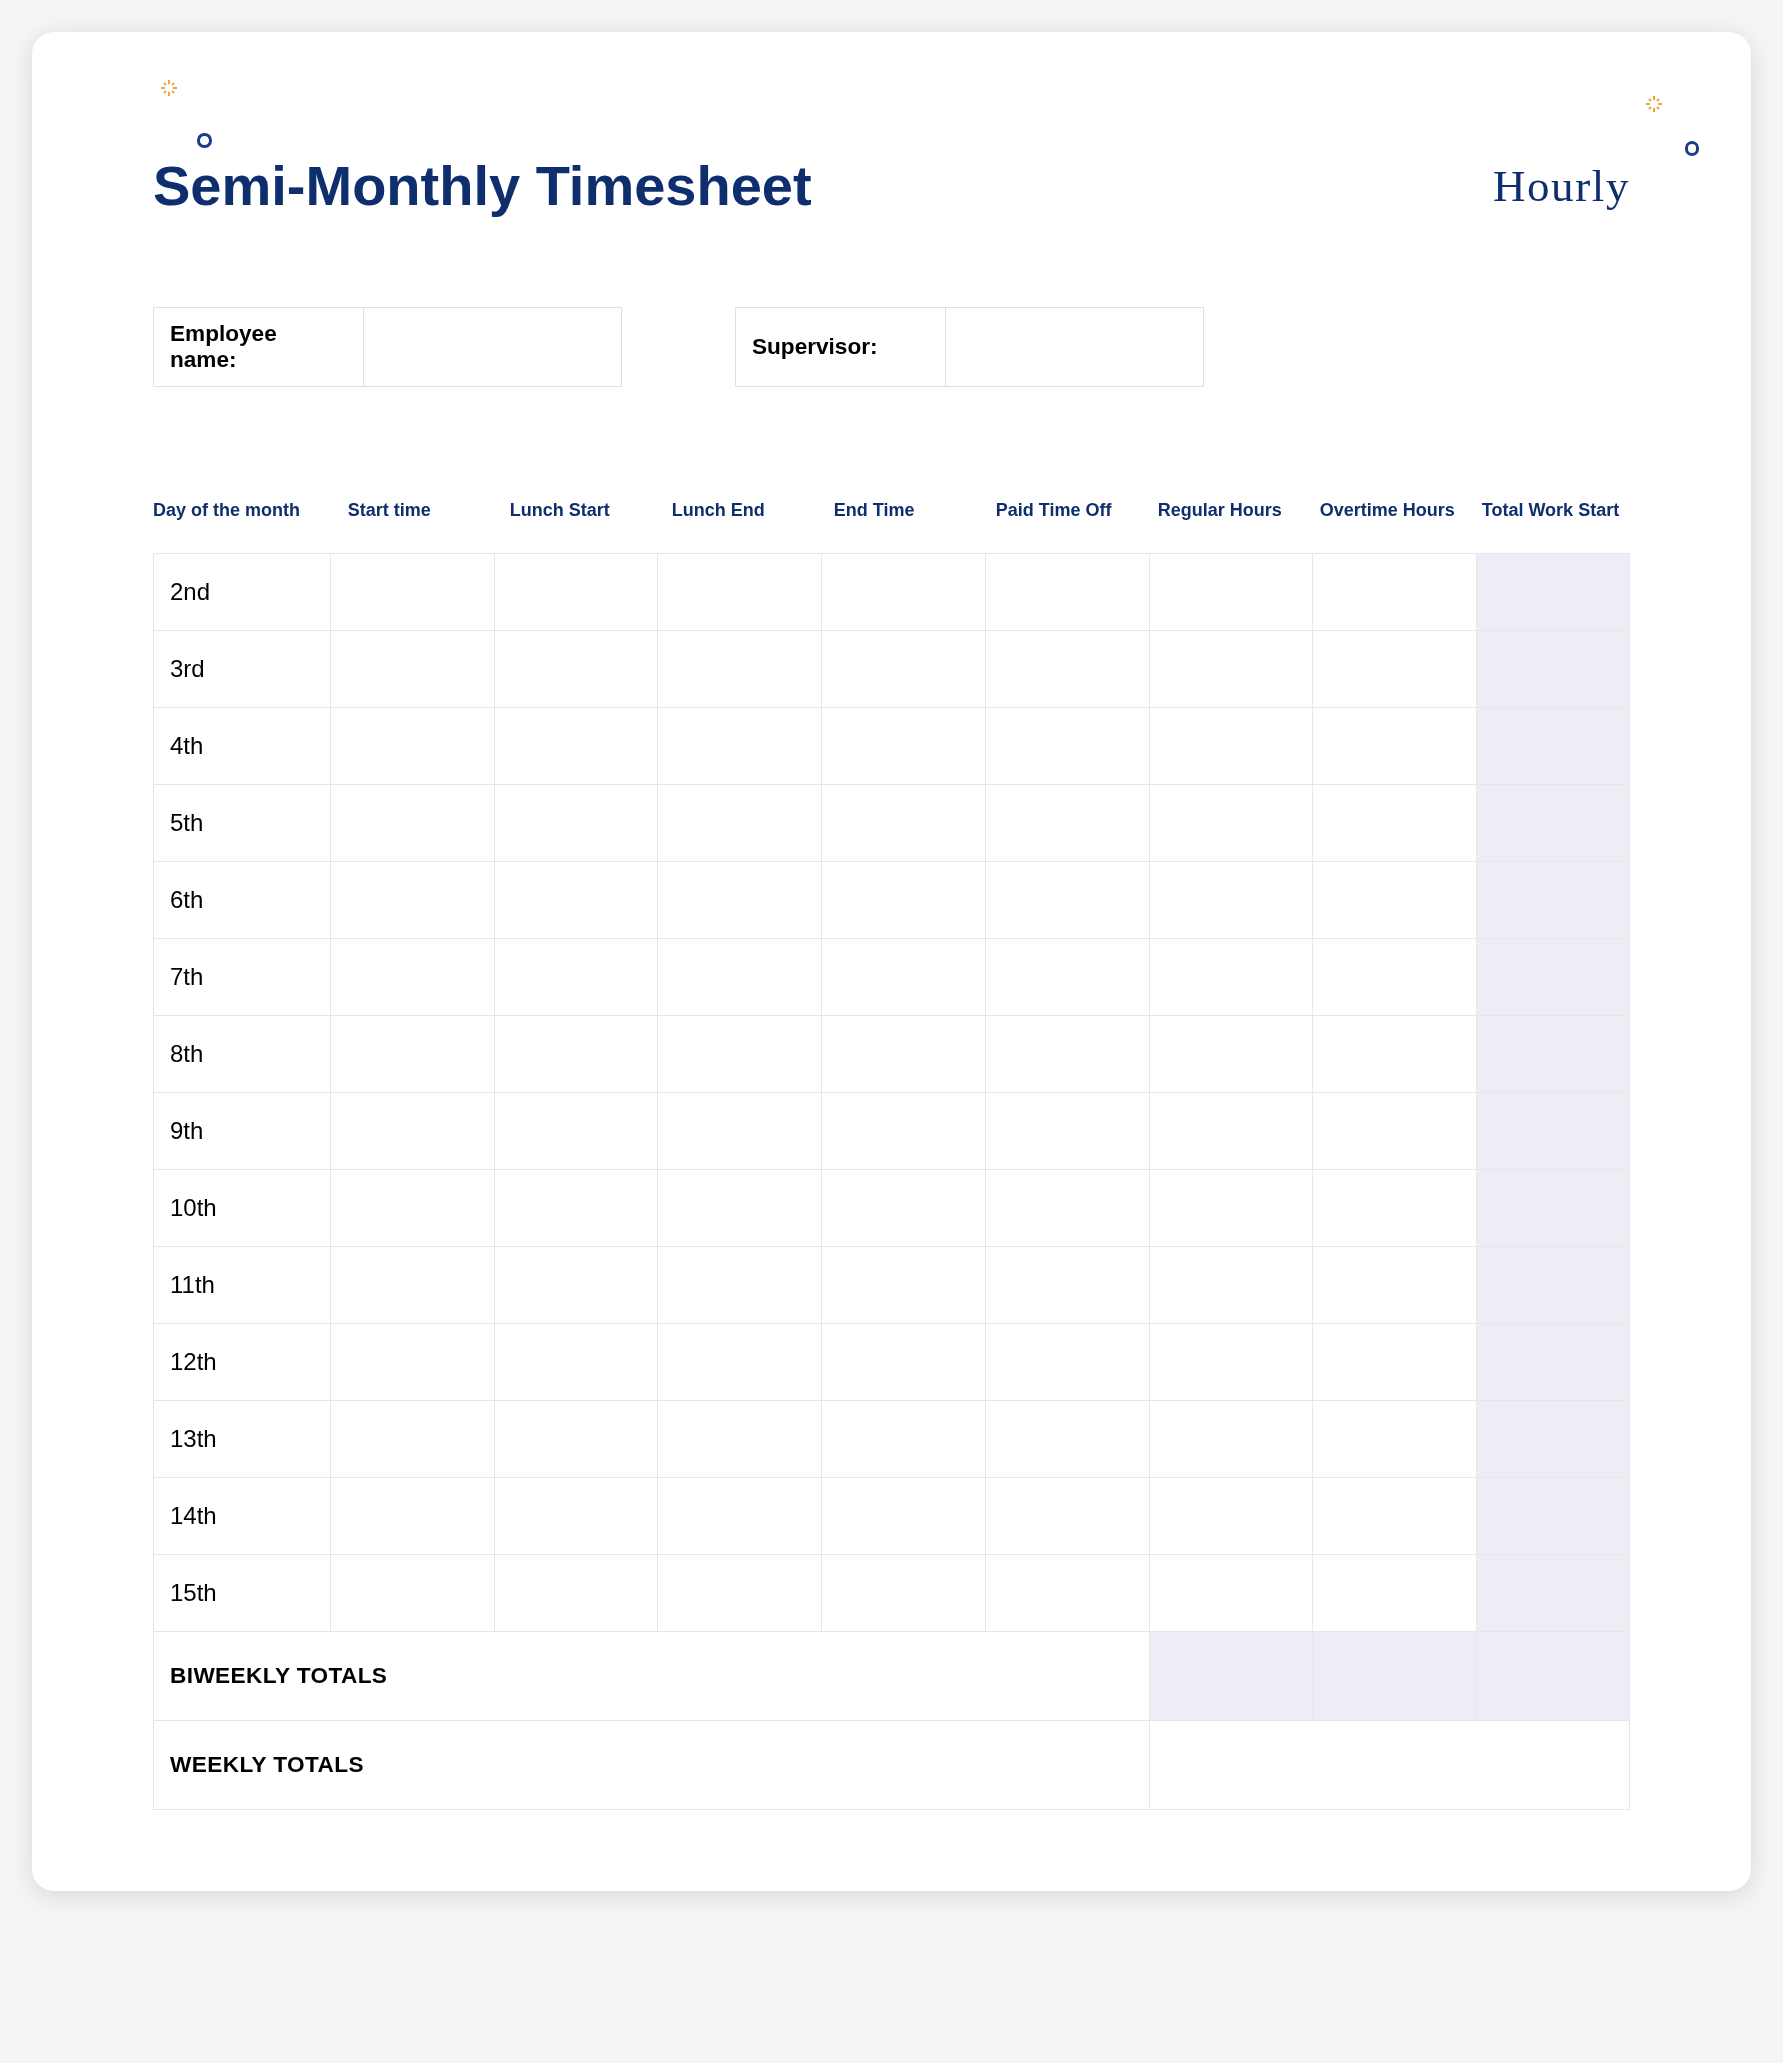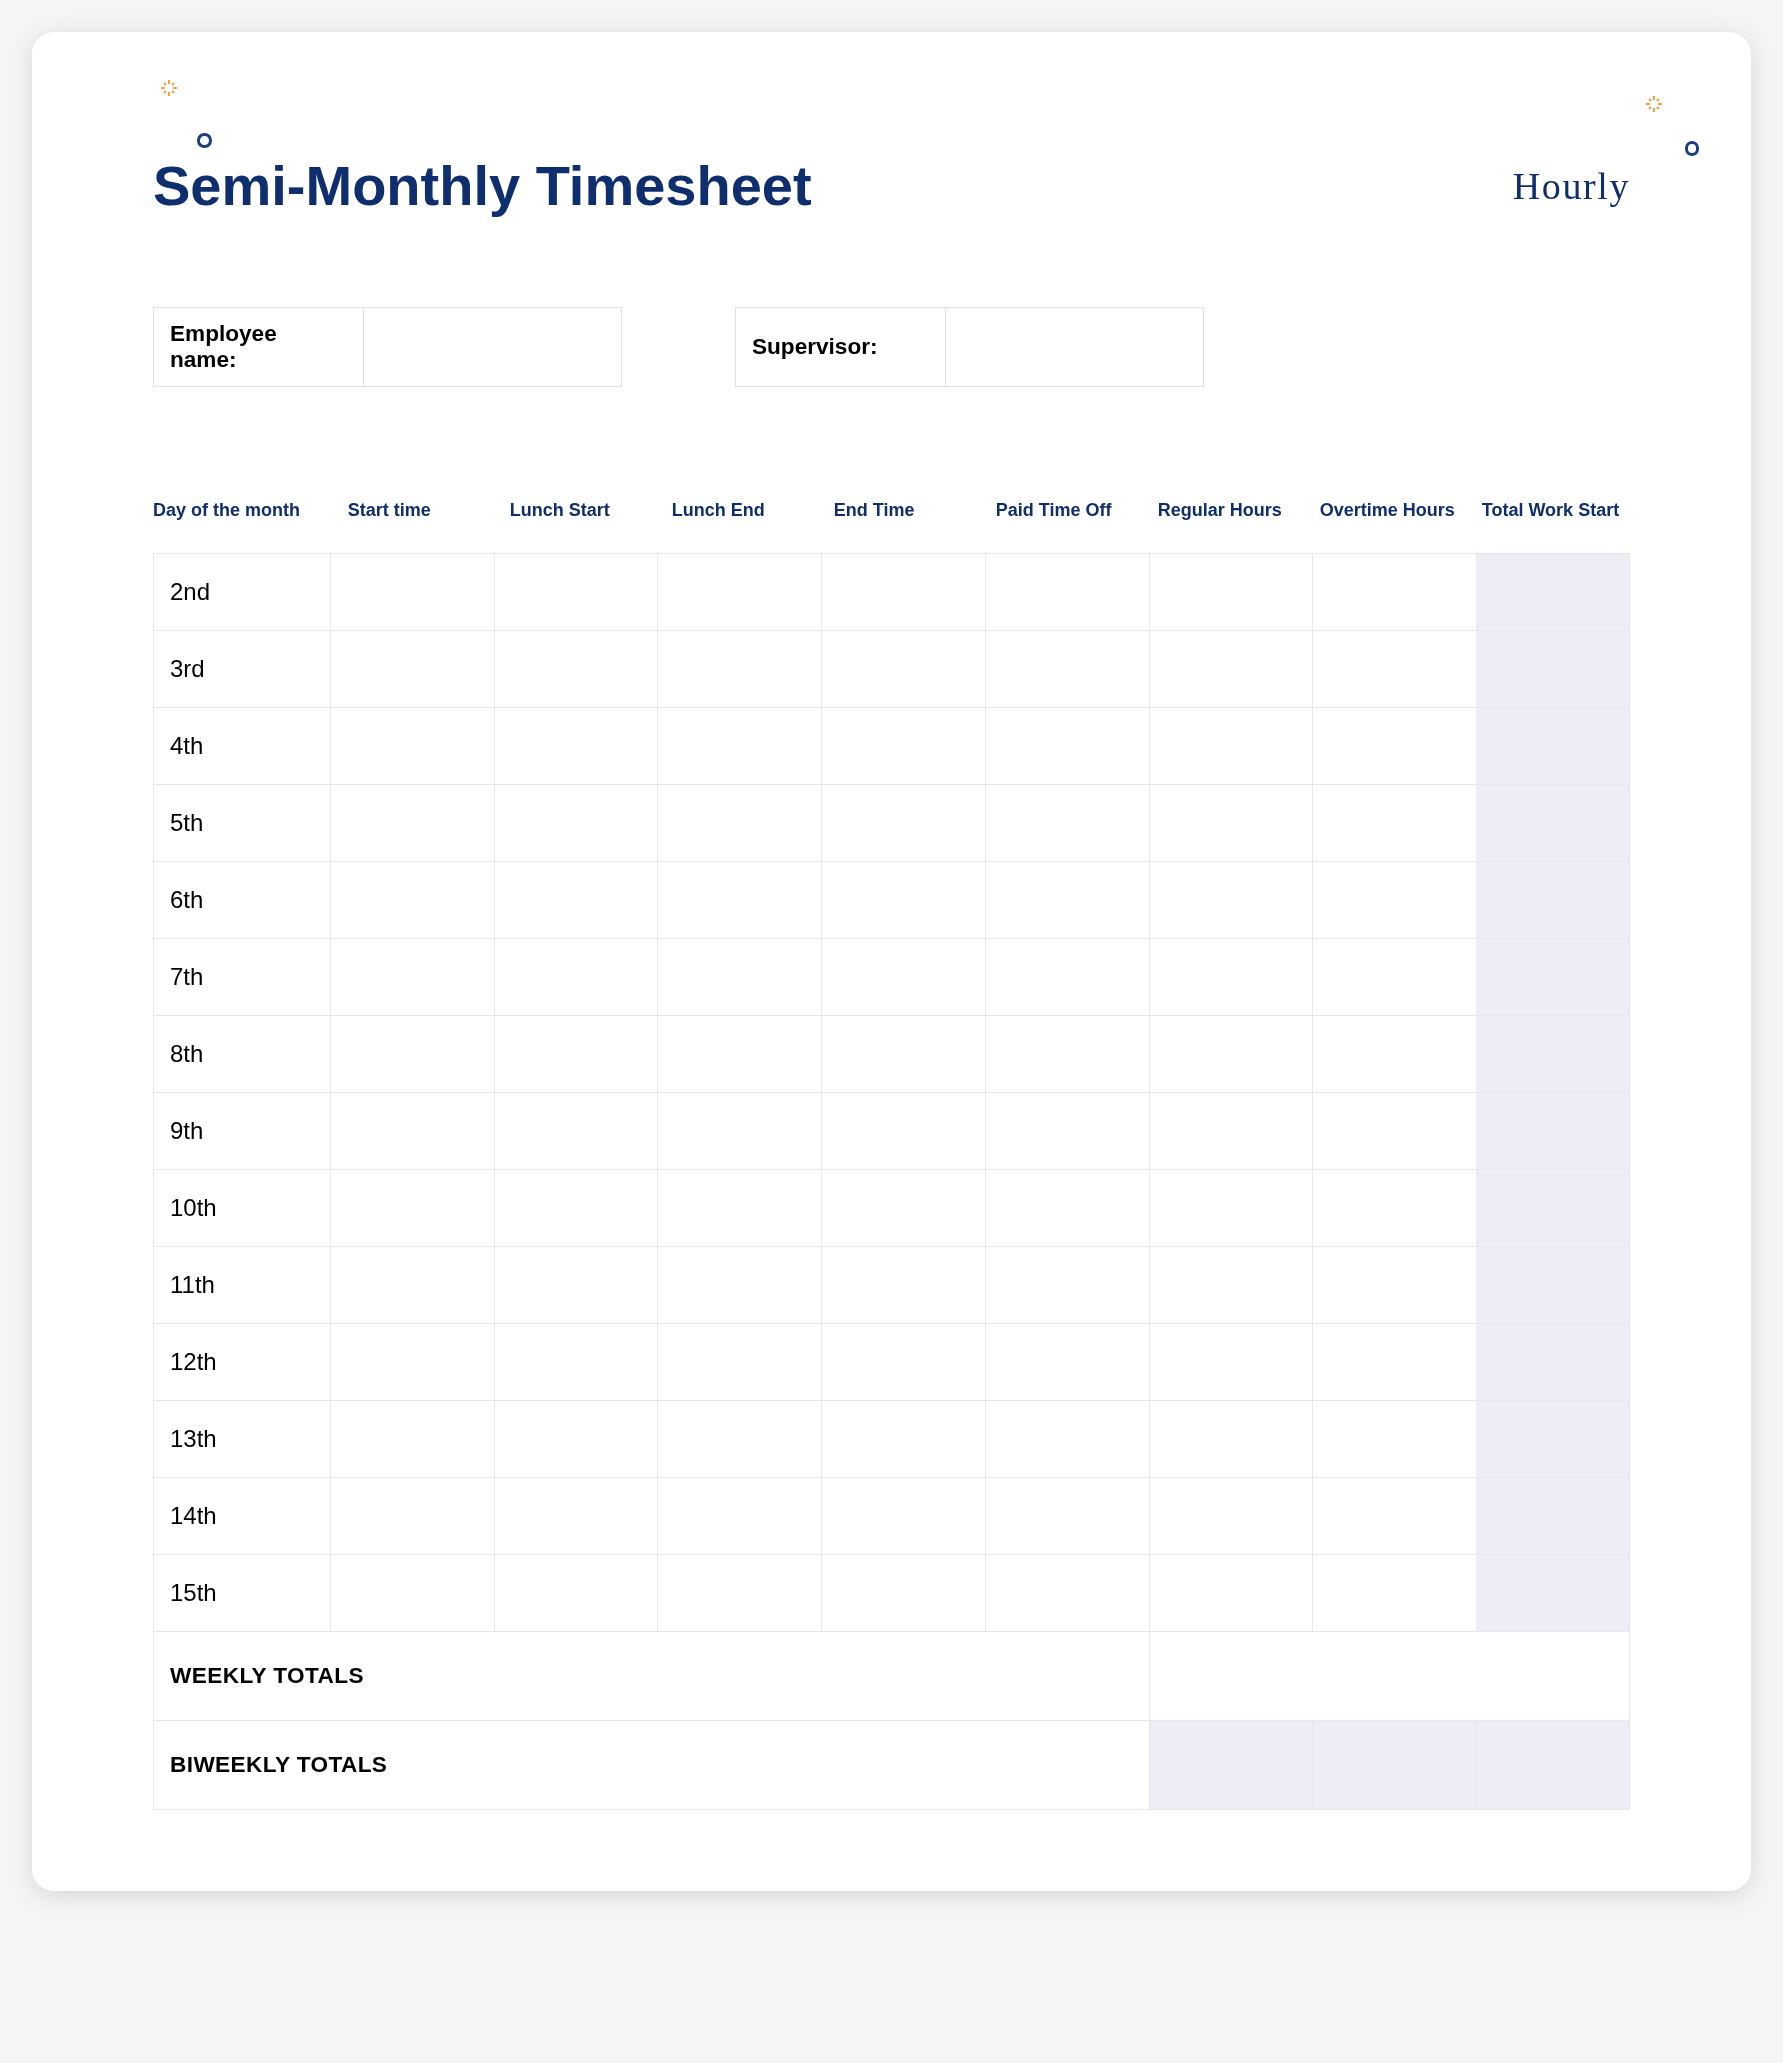--- a/index.html
+++ b/index.html
@@ -43,21 +43,21 @@
     align-items: center;
     margin-top: 73px;
   }
   .title {
     font-size: 56px;
     font-weight: 800;
     color: #0f2e6d;
     margin: 0;
   }
   .logo {
-    font-size: 38px;
+    font-size: 45px;
     color: #0f2e6d;
     font-family: "Georgia", serif;
     letter-spacing: 1.6px;
   }
 
   .info-tables {
     display: flex;
     gap: 113px;
     margin-top: 89px;
   }
@@ -326,29 +326,29 @@
             <td class="cell"></td>
             <td class="cell"></td>
             <td class="cell"></td>
             <td class="cell"></td>
             <td class="cell"></td>
             <td class="cell"></td>
             <td class="total-cell"></td>
           </tr>
         </tbody>
       <tbody>
-          <tr class="totals-row weekly-row">
-        <td class="span-label" colspan="6">WEEKLY TOTALS</td>
-        <td class="tot" colspan="3"></td>
-      </tr>
-      <tr class="totals-row">
+          <tr class="totals-row">
         <td class="span-label" colspan="6">BIWEEKLY TOTALS</td>
         <td class="tot"></td>
         <td class="tot"></td>
         <td class="tot"></td>
       </tr>
+      <tr class="totals-row weekly-row">
+        <td class="span-label" colspan="6">WEEKLY TOTALS</td>
+        <td class="tot" colspan="3"></td>
+      </tr>
     </tbody>
       </table>
 
   </div>
 
 </div>
 
 
 </body></html>

